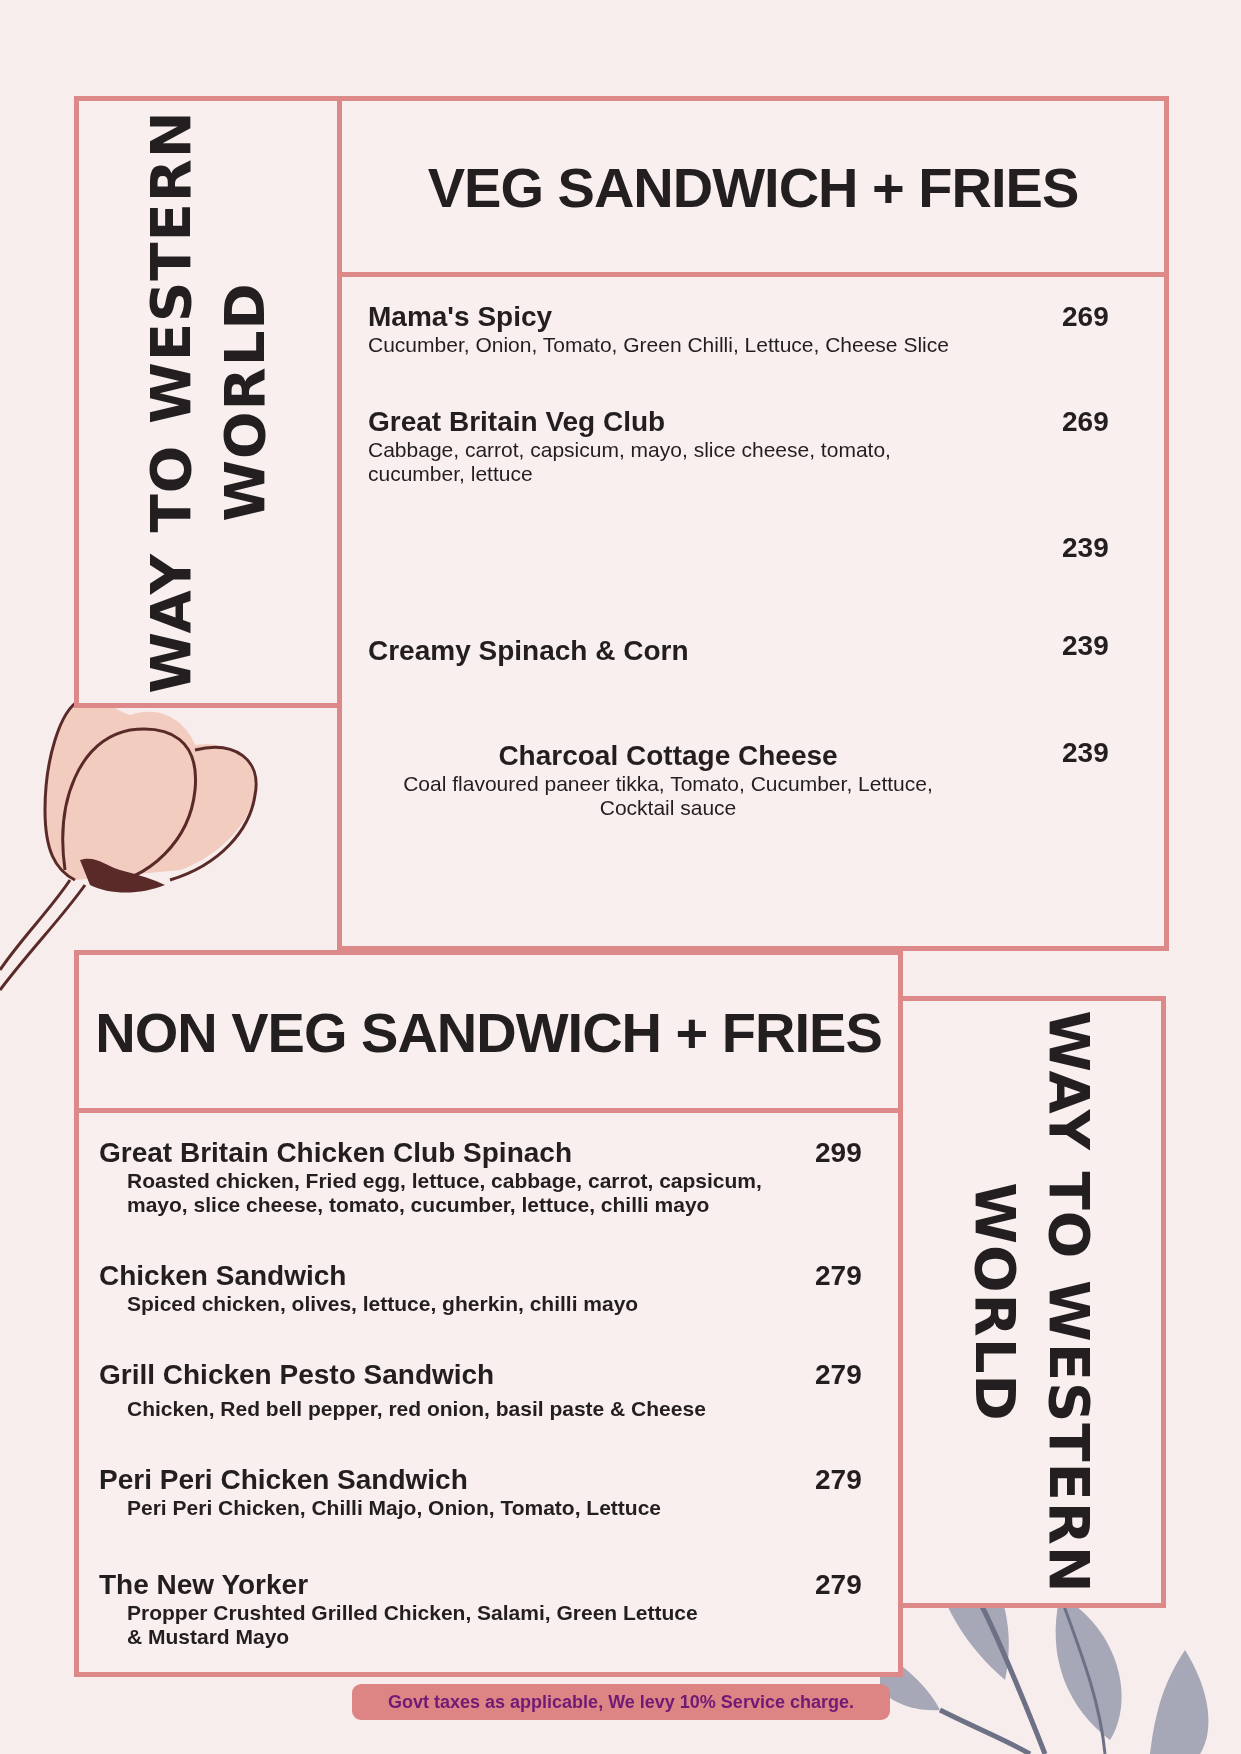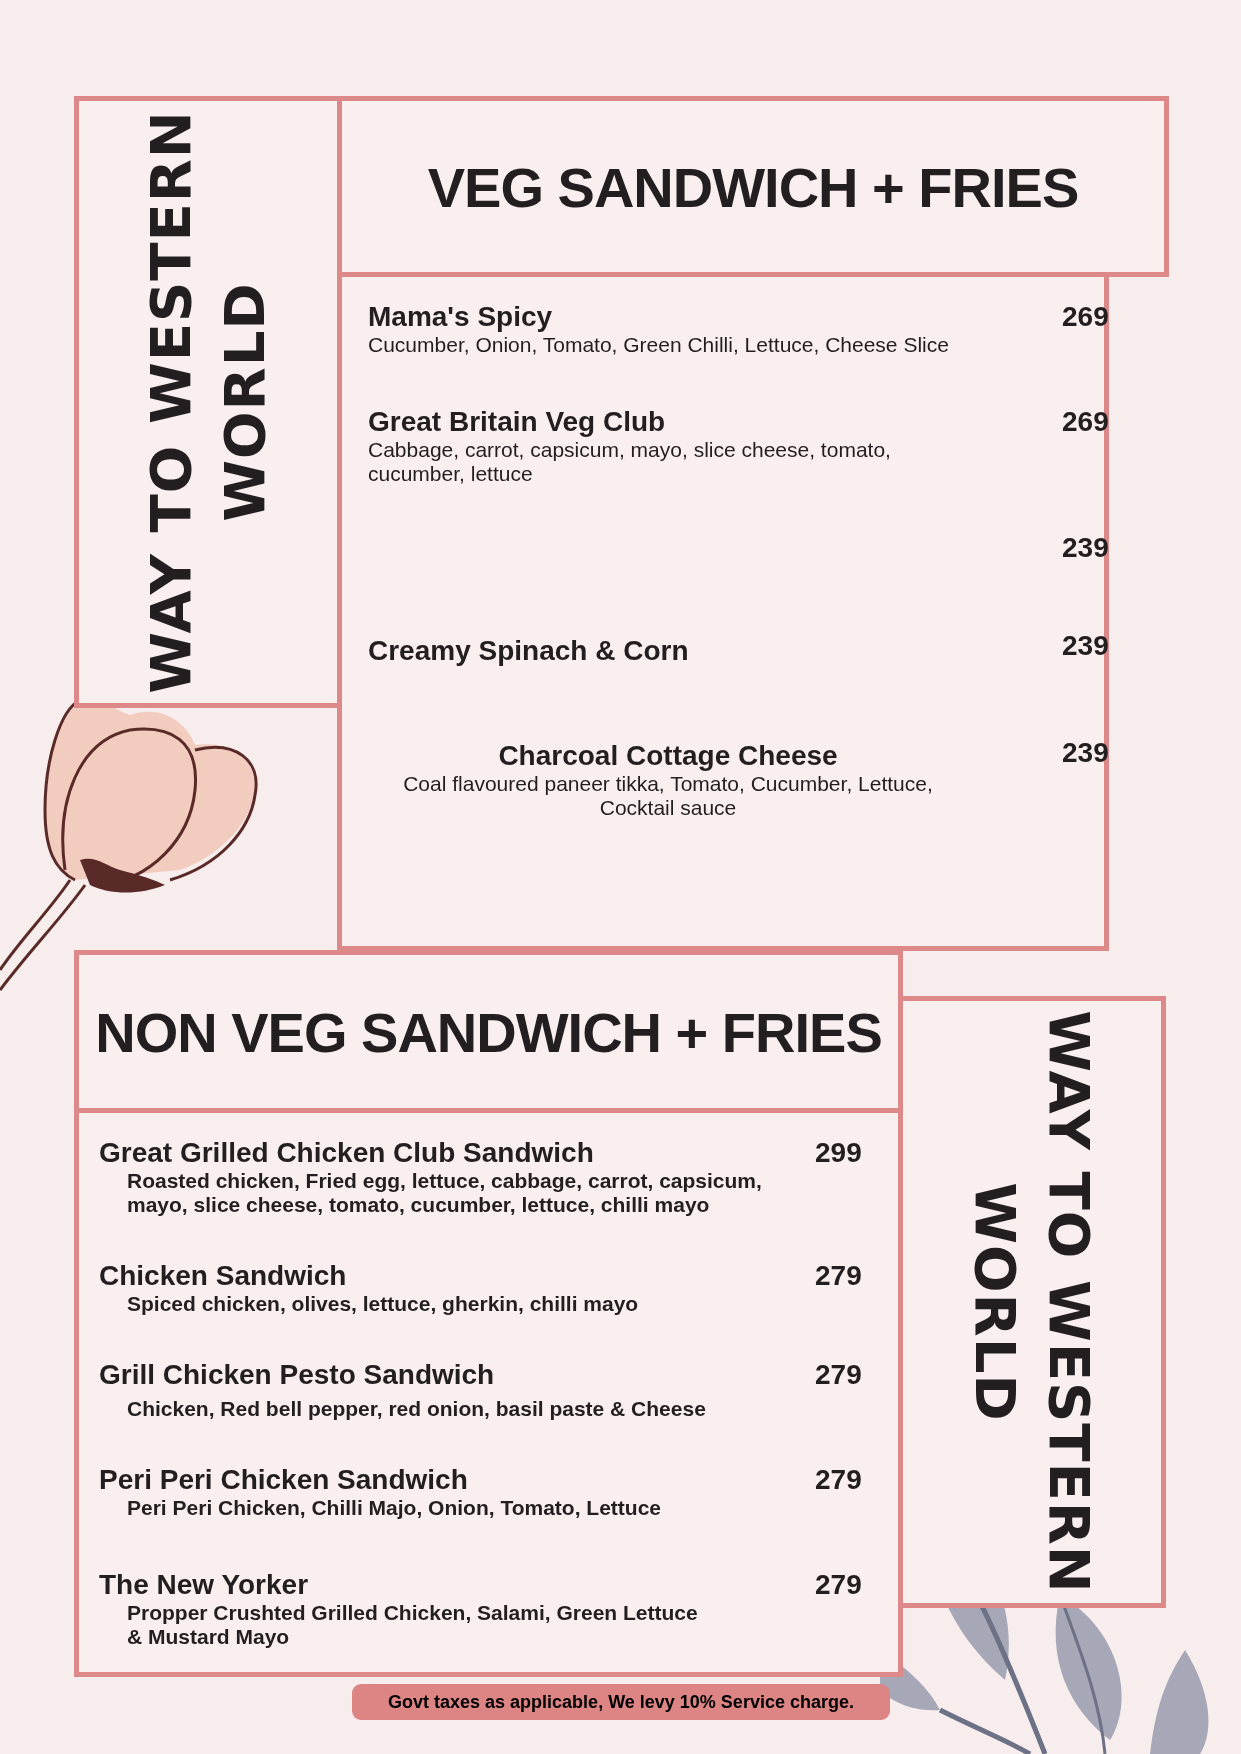--- a/index.html
+++ b/index.html
@@ -22,21 +22,21 @@
     text-align:center; font-weight:bold; font-size:56px; letter-spacing:-1px;
     font-family:"Liberation Sans", sans-serif;
   }
   .item { position:absolute; }
   .item .name { font-weight:bold; font-size:28px; line-height:32px; }
   .item .desc { font-size:21px; line-height:24px; }
   .nv .desc { font-weight:bold; font-size:21px;margin-left:28px; }
   .price { position:absolute; font-weight:bold; font-size:28px; line-height:32px; }
   .footer {
     position:absolute; left:352px; top:1684px; width:538px; height:36px;
-    background:#dd8585; border-radius:9px; color:#000000; font-weight:bold;
+    background:#dd8585; border-radius:9px; color:#701a75; font-weight:bold;
     font-size:18px; line-height:36px; text-align:center;
   }
   svg.deco { position:absolute; }
 </style>
 </head>
 <body>
 
 <svg class="deco" style="left:0;top:680px;" width="280" height="320" viewBox="0 0 280 320">
   <path d="M80 20 C60 30 45 80 45 130 C45 170 55 190 75 200 L180 190 C210 180 250 150 255 110 C258 80 230 60 195 65 C185 40 160 25 130 35 C115 30 110 25 100 10 C92 5 85 10 80 20 Z" fill="#f1c6b6" opacity="0.85"></path>
   <path d="M80 20 C60 30 45 80 45 130 C45 170 55 190 75 200" fill="none" stroke="#5a2a28" stroke-width="3"></path>
@@ -61,21 +61,21 @@
   <div class="vert left">
     <div>WAY TO WESTERN</div>
     <div>WORLD</div>
   </div>
 </div>
 
 <div class="box" style="left:337px;top:96px;width:832px;height:181px;">
   <div class="title">VEG SANDWICH + FRIES</div>
 </div>
 
-<div class="box" style="left:337px;top:272px;width:772px;height:679px;">
+<div class="box" style="left:337px;top:272px;width:832px;height:679px;">
   <div class="item" style="left:26px;top:24px;width:680px;">
     <div class="name">Mama's Spicy</div>
     <div class="desc">Cucumber, Onion, Tomato, Green Chilli, Lettuce, Cheese Slice</div>
   </div>
   <div class="price" style="left:720px;top:24px;">269</div>
 
   <div class="item" style="left:26px;top:129px;width:580px;">
     <div class="name">Great Britain Veg Club</div>
     <div class="desc">Cabbage, carrot, capsicum, mayo, slice cheese, tomato, cucumber, lettuce</div>
   </div>
@@ -101,21 +101,21 @@
 
 <div class="box" style="left:898px;top:996px;width:268px;height:612px;">
   <div class="vert right">
     <div>WAY TO WESTERN</div>
     <div>WORLD</div>
   </div>
 </div>
 
 <div class="box nv" style="left:74px;top:1108px;width:829px;height:569px;">
   <div class="item" style="left:20px;top:24px;width:670px;">
-    <div class="name">Great Grilled Chicken Club Sandwich</div>
+    <div class="name">Great Britain Chicken Club Spinach</div>
     <div class="desc">Roasted chicken, Fried egg, lettuce, cabbage, carrot, capsicum, mayo, slice cheese, tomato, cucumber, lettuce, chilli mayo</div>
   </div>
   <div class="price" style="left:736px;top:24px;">299</div>
 
   <div class="item" style="left:20px;top:147px;width:670px;">
     <div class="name">Chicken Sandwich</div>
     <div class="desc">Spiced chicken, olives, lettuce, gherkin, chilli mayo</div>
   </div>
   <div class="price" style="left:736px;top:147px;">279</div>
 

